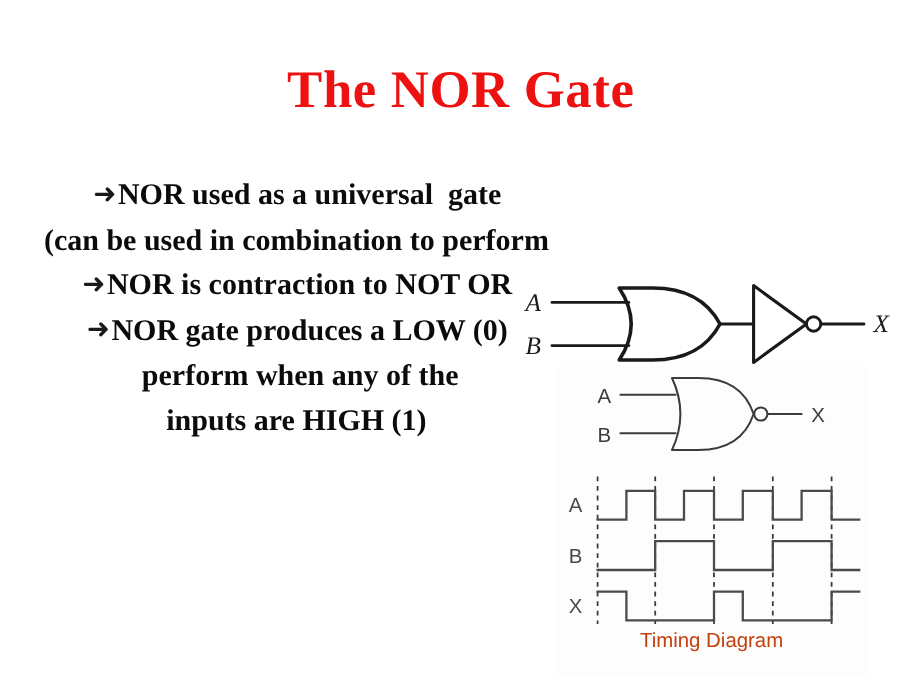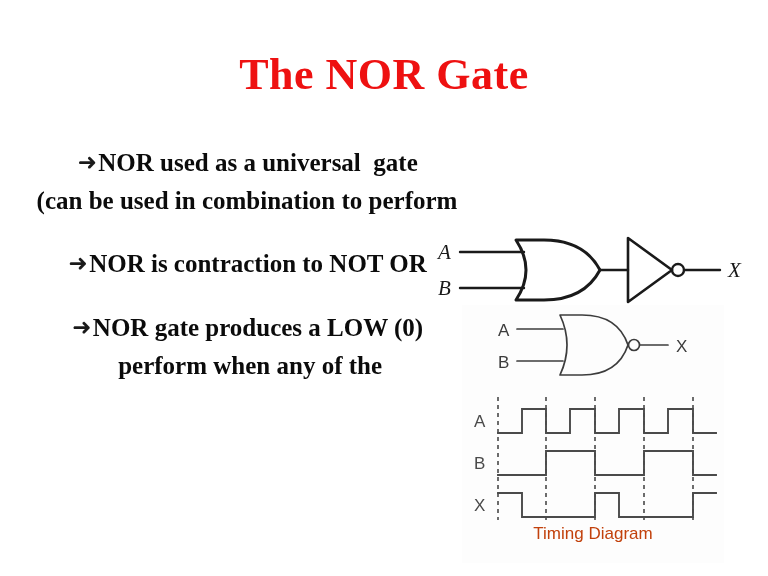--- a/index.html
+++ b/index.html
@@ -35,21 +35,20 @@
     position: absolute;
     left: 22px;
     top: 144px;
     width: 450px;
   }
   .para {
     margin: 0;
     text-align: center;
   }
   .para + .para {
-    margin-top: 26px;
   }
   .line {
     font-family: "Liberation Serif", "DejaVu Serif", serif;
     font-weight: bold;
     font-size: 25px;
     line-height: 37px;
     color: #0b0b0b;
     white-space: pre;
   }
   .bullet-glyph {
@@ -105,20 +104,21 @@
       <div class="line">(can be used in combination to perform</div>
     </div>
 
     <div class="para">
       <div class="line"><span class="bullet-glyph">➜</span><span>NOR is contraction to NOT OR</span></div>
     </div>
 
     <div class="para">
       <div class="line"><span class="bullet-glyph">➜</span><span>NOR gate produces a LOW (0)</span></div>
       <div class="line"> perform when any of the</div>
+      <div class="line">inputs are HIGH (1)</div>
     </div>
 
   </div>
 
   <div class="fig" id="fig-or-inverter">
     <svg width="320" height="80" viewBox="0 0 320 80" xmlns="http://www.w3.org/2000/svg">
       <g fill="none" stroke="#1a1a1a" stroke-width="2.4" stroke-linecap="round" stroke-linejoin="round">
 
         <line x1="28" y1="24" x2="92" y2="24"></line>
         <line x1="28" y1="60" x2="92" y2="60"></line>

